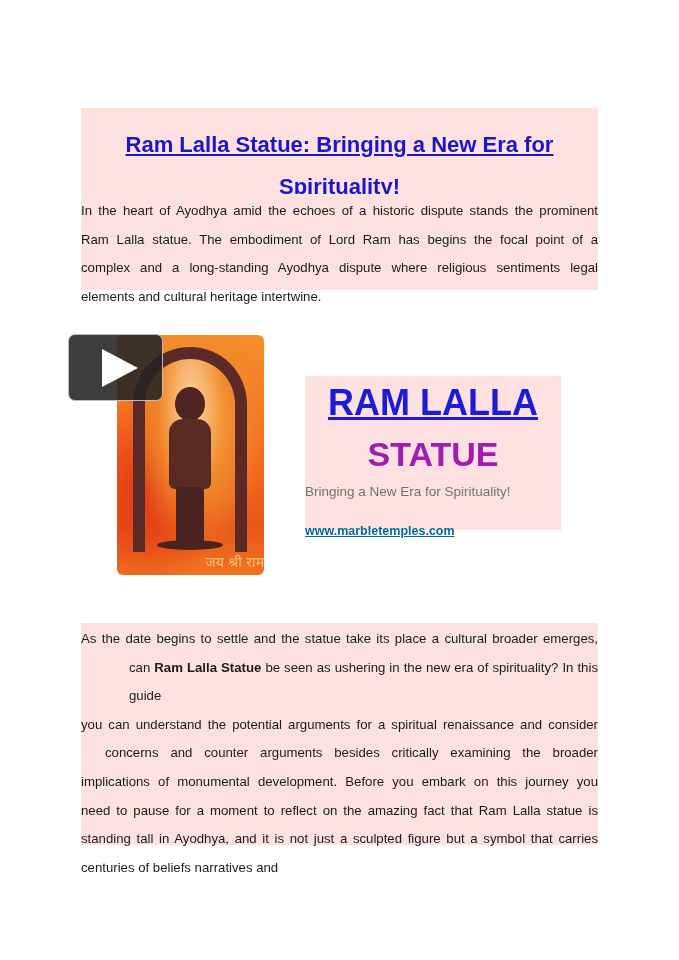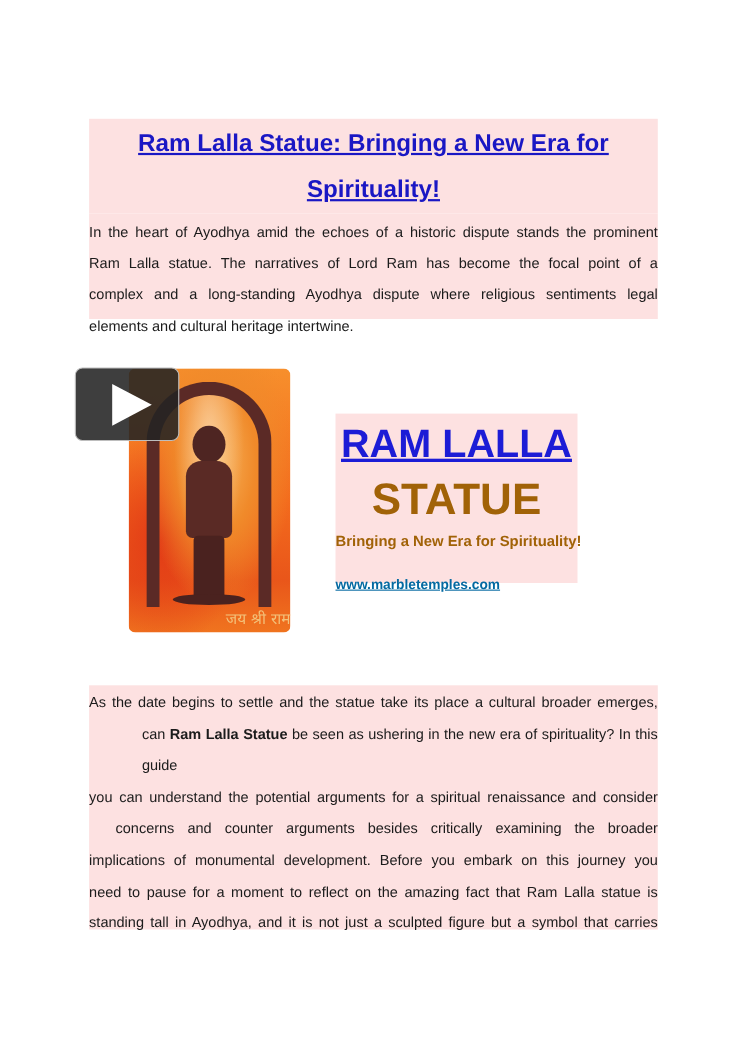--- a/index.html
+++ b/index.html
@@ -1,21 +1,21 @@
 <!DOCTYPE html>
 <html><head>
 <meta charset="utf-8">
 <style>
   html, body { margin:0; padding:0; background:#ffffff; }
   body { width:679px; height:960px; position:relative; overflow:hidden;
          font-family:"Liberation Sans", sans-serif; color:#111; }
   .pink { background:#fde1e1; }
   .title-block { position:absolute; left:81px; top:108px; width:517px; height:86px; }
   .title { margin:0; text-align:center; font-weight:bold; font-size:22px; line-height:42px;
-           color:#1a17c4; text-decoration:underline; padding-top:1px; }
+           color:#1a17c4; text-decoration:underline; padding-top:16px; }
   .para { position:absolute; left:81px; width:517px; font-size:13.2px; line-height:28.6px;
           text-align:justify; color:#1b1b1b; }
   .para1 { top:197px; }
   .p1bg { position:absolute; left:81px; top:194px; width:517px; height:96px; }
   .p2bg { position:absolute; left:81px; top:623px; width:517px; height:222px; }
   .para2 { top:625px; }
   .last-line { text-align:left; }
   .thumb { position:absolute; left:117px; top:335px; width:147px; height:240px; border-radius:6px;
            background:
              radial-gradient(ellipse at 55% 35%, #f7b25a 0%, #f08a2a 30%, transparent 60%),
@@ -28,39 +28,39 @@
   .figure-head { position:absolute; left:58px; top:52px; width:30px; height:34px; border-radius:50%; background:#4e2522; }
   .figure-body { position:absolute; left:52px; top:84px; width:42px; height:70px; background:#5a2a25; border-radius:14px 14px 6px 6px; }
   .figure-legs { position:absolute; left:59px; top:152px; width:28px; height:60px; background:#4a221f; border-radius:4px; }
   .figure-base { position:absolute; left:40px; top:205px; width:66px; height:10px; background:#4a221f; border-radius:50%; }
   .caption { position:absolute; left:0; width:100%; bottom:4px; text-align:right; font-size:14px; color:#f3c27a;
              font-family:"DejaVu Sans", sans-serif; }
   .play { position:absolute; left:68px; top:334px; width:95px; height:67px; background:rgba(35,35,35,0.88);
           border-radius:7px; border:1px solid #bdbdbd; box-sizing:border-box; cursor:pointer; }
   .play-tri { position:absolute; left:33px; top:14px; width:0; height:0;
               border-top:19px solid transparent; border-bottom:19px solid transparent; border-left:36px solid #fff; }
-  .promo { position:absolute; left:305px; top:376px; width:220px; height:154px; }
+  .promo { position:absolute; left:305px; top:376px; width:256px; height:154px; }
   .promo-title { position:absolute; left:0; top:4px; width:100%; text-align:center; font-weight:bold; font-size:36px;
                  color:#1c1cd6; text-decoration:underline; line-height:46px; }
-  .promo-sub { position:absolute; left:0; top:56px; width:100%; text-align:center; font-weight:bold; font-size:40px;
-               color:#a16207; line-height:44px; }
-  .promo-tag { position:absolute; left:0; top:108px; width:100%; font-weight:bold; font-size:13.5px; color:#a16207; white-space:nowrap; }
+  .promo-sub { position:absolute; left:0; top:56px; width:100%; text-align:center; font-weight:bold; font-size:34px;
+               color:#a21caf; line-height:44px; }
+  .promo-tag { position:absolute; left:0; top:108px; width:100%; font-weight:normal; font-size:13.5px; color:#737373; white-space:nowrap; }
   .promo-link { position:absolute; left:305px; top:524px; font-weight:bold; font-size:12.5px; color:#0369a1; text-decoration:underline; cursor:pointer; }
 </style>
 </head>
 <body>
 
 <div class="pink title-block">
   <h1 class="title">Ram Lalla Statue: Bringing a New Era for Spirituality!</h1>
 </div>
 
 <div class="pink p1bg"></div>
 <div class="para para1">
   <div style="text-align:justify;text-align-last:justify;">In the heart of Ayodhya amid the echoes of a historic dispute stands the prominent</div>
-  <div style="text-align:justify;text-align-last:justify;">Ram Lalla statue. The narratives of Lord Ram has become the focal point of a</div>
+  <div style="text-align:justify;text-align-last:justify;">Ram Lalla statue. The embodiment of Lord Ram has begins the focal point of a</div>
   <div style="text-align:justify;text-align-last:justify;">complex and a long-standing Ayodhya dispute where religious sentiments legal</div>
   <div class="last-line">elements and cultural heritage intertwine.</div>
 </div>
 
 <div class="thumb">
   <div class="arch"></div>
   <div class="figure-head"></div>
   <div class="figure-body"></div>
   <div class="figure-legs"></div>
   <div class="figure-base"></div>
@@ -80,13 +80,14 @@
 
 <div class="pink p2bg"></div>
 <div class="para para2">
   <div style="text-align:justify;text-align-last:justify;">As the date begins to settle and the statue take its place a cultural broader emerges,</div>
   <div style="text-align:justify;text-align-last:justify;padding-left:48px;"><span>can </span><b>Ram Lalla Statue</b><span> be seen as ushering in the new era of spirituality? In this guide</span></div>
   <div style="text-align:justify;text-align-last:justify;">you can understand the potential arguments for a spiritual renaissance and consider</div>
   <div style="text-align:justify;text-align-last:justify;padding-left:24px;">concerns and counter arguments besides critically examining the broader</div>
   <div style="text-align:justify;text-align-last:justify;">implications of monumental development. Before you embark on this journey you</div>
   <div style="text-align:justify;text-align-last:justify;">need to pause for a moment to reflect on the amazing fact that Ram Lalla statue is</div>
   <div style="text-align:justify;text-align-last:justify;">standing tall in Ayodhya, and it is not just a sculpted figure but a symbol that carries</div>
+  <div class="last-line">centuries of beliefs narratives and</div>
 </div>
 
 </body></html>

